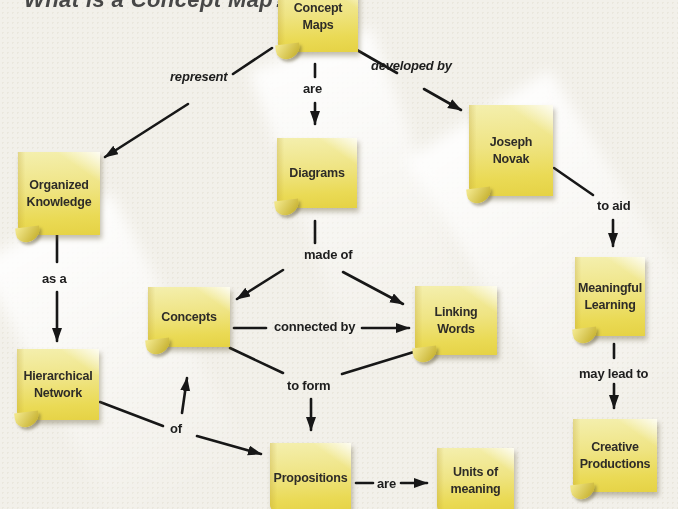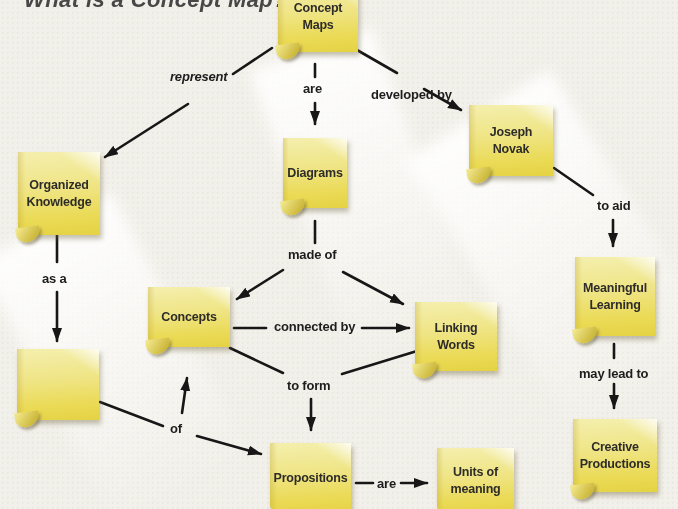--- a/index.html
+++ b/index.html
@@ -146,67 +146,68 @@
   <div class="note" style="left:278px;top:-18px;width:80px;height:70px;">
     <span class="curl"></span>
     <span class="note-label">Concept Maps</span>
   </div>
 
   <div class="note" style="left:18px;top:152px;width:82px;height:83px;">
     <span class="curl"></span>
     <span class="note-label">Organized Knowledge</span>
   </div>
 
-  <div class="note" style="left:277px;top:138px;width:64px;height:70px;margin-left:6px;">
+  <div class="note" style="left:277px;top:138px;width:80px;height:70px;">
     <span class="curl"></span>
     <span class="note-label">Diagrams</span>
   </div>
 
-  <div class="note" style="left:469px;top:105px;width:84px;height:71px;">
+  <div class="note" style="left:469px;top:105px;width:84px;height:91px;">
     <span class="curl"></span>
     <span class="note-label">Joseph Novak</span>
   </div>
 
   <div class="note" style="left:148px;top:287px;width:82px;height:60px;">
     <span class="curl"></span>
     <span class="note-label">Concepts</span>
   </div>
 
-  <div class="note" style="left:415px;top:302px;width:82px;height:69px;">
+  <div class="note" style="left:415px;top:286px;width:82px;height:69px;">
     <span class="curl"></span>
     <span class="note-label">Linking Words</span>
   </div>
 
   <div class="note" style="left:17px;top:349px;width:82px;height:71px;">
     <span class="curl"></span>
-  </div>
-
-  <div class="note" style="left:575px;top:257px;width:80px;height:79px;">
+    <span class="note-label">Hierarchical Network</span>
+  </div>
+
+  <div class="note" style="left:575px;top:257px;width:70px;height:79px;">
     <span class="curl"></span>
     <span class="note-label">Meaningful Learning</span>
   </div>
 
   <div class="note" style="left:270px;top:443px;width:81px;height:70px;">
     <span class="note-label">Propositions</span>
   </div>
 
   <div class="note" style="left:437px;top:448px;width:77px;height:66px;">
     <span class="note-label">Units of meaning</span>
   </div>
 
   <div class="note" style="left:573px;top:419px;width:84px;height:73px;">
     <span class="curl"></span>
     <span class="note-label">Creative Productions</span>
   </div>
 
   <span class="edge-label" style="left:170px;top:69px;font-style:italic;">represent</span>
   <span class="edge-label" style="left:303px;top:81px;">are</span>
-  <span class="edge-label" style="left:371px;top:87px;">developed by</span>
+  <span class="edge-label" style="left:371px;top:58px;font-style:italic;">developed by</span>
   <span class="edge-label" style="left:42px;top:271px;">as a</span>
-  <span class="edge-label" style="left:288px;top:247px;text-align:right;">made of</span>
+  <span class="edge-label" style="left:304px;top:247px;text-align:right;">made of</span>
   <span class="edge-label" style="left:274px;top:319px;text-align:right;">connected by</span>
   <span class="edge-label" style="left:287px;top:378px;">to form</span>
   <span class="edge-label" style="left:170px;top:421px;">of</span>
   <span class="edge-label" style="left:377px;top:476px;">are</span>
   <span class="edge-label" style="left:597px;top:198px;">to aid</span>
   <span class="edge-label" style="left:579px;top:366px;">may lead to</span>
 
 </div>
 
 </body></html>

